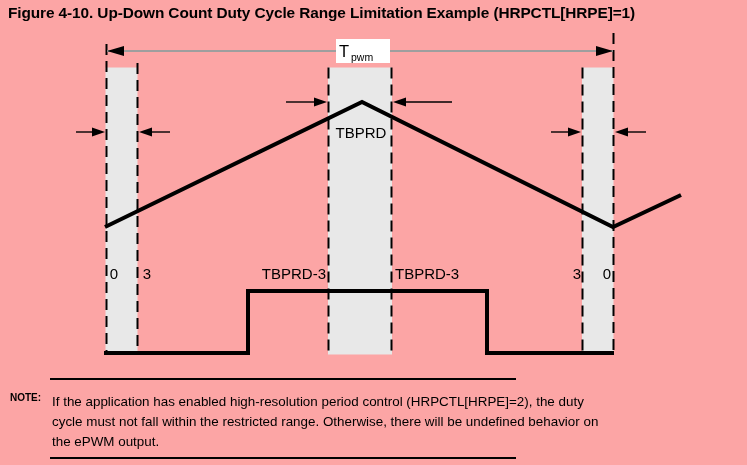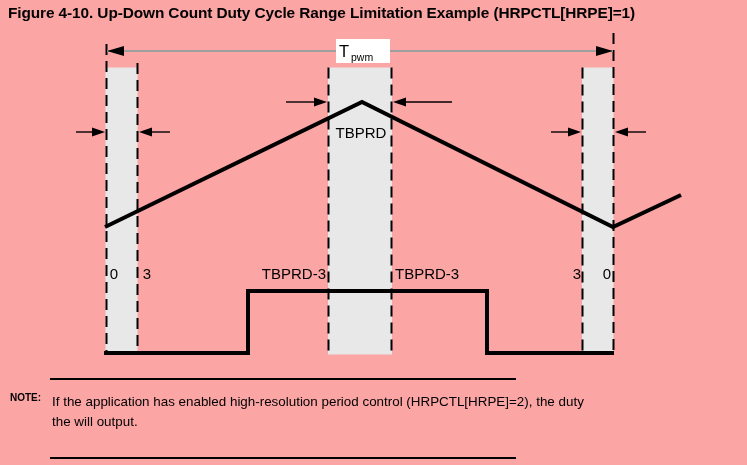--- a/index.html
+++ b/index.html
@@ -71,18 +71,19 @@
       <text x="607" y="279" text-anchor="middle" font-size="15" font-family="&quot;Liberation Sans&quot;, sans-serif" fill="#000000">0</text>
       <text x="361" y="138" text-anchor="middle" font-size="15" font-family="&quot;Liberation Sans&quot;, sans-serif" fill="#000000">TBPRD</text>
     </svg>
 
   <div class="note-rule top"></div>
 
   <div class="note-heading">NOTE:</div>
 
   <div class="note-body">
     <div class="note-line">If the application has enabled high-resolution period control (HRPCTL[HRPE]=2), the duty</div>
-    <div class="note-line">the will output.</div>
+    <div class="note-line">cycle must not fall within the restricted range. Otherwise, there will be undefined behavior on</div>
+    <div class="note-line">the ePWM output.</div>
   </div>
 
   <div class="note-rule bottom"></div>
 
 </div>
 
 </body></html>

